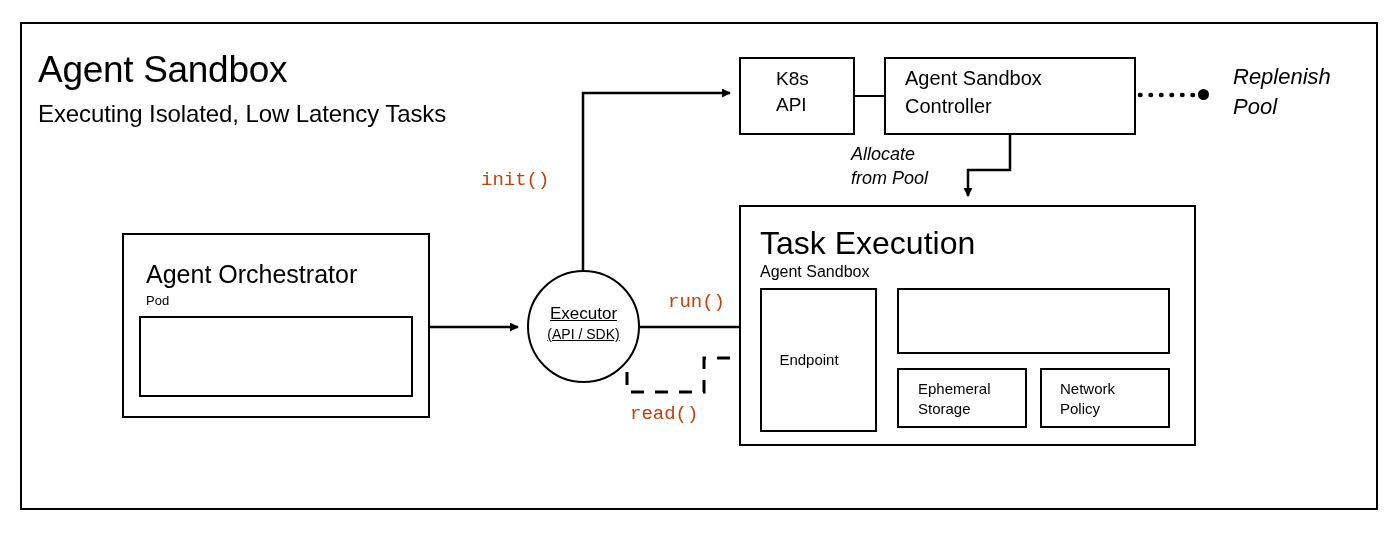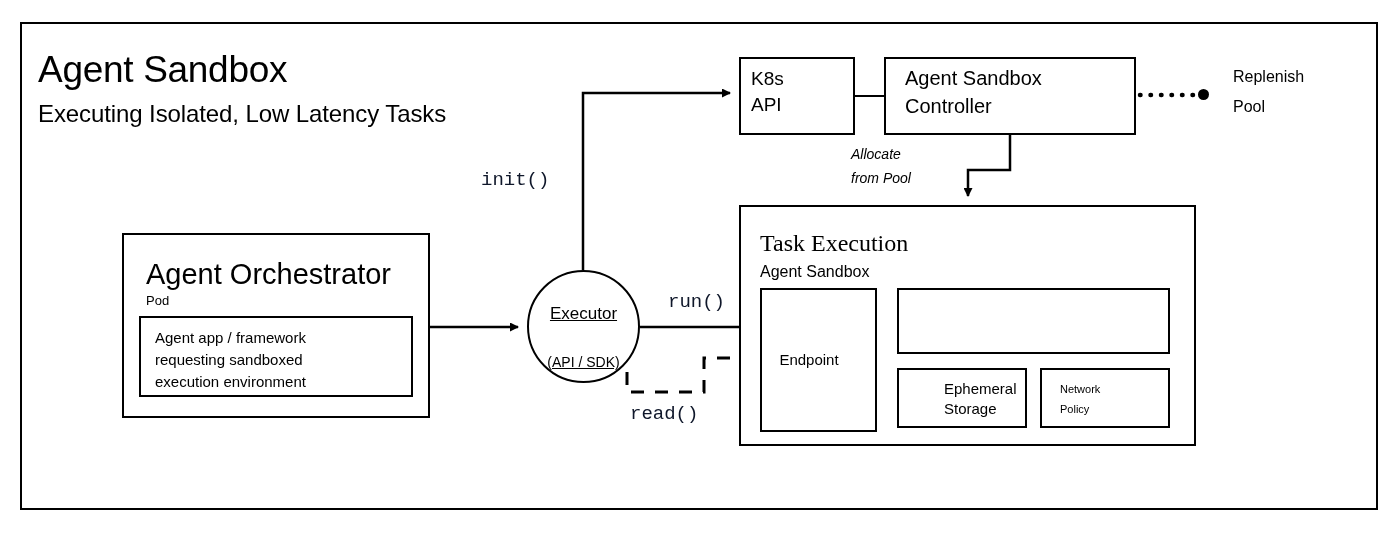--- a/index.html
+++ b/index.html
@@ -59,21 +59,21 @@
     box-sizing: border-box;
     background: #ffffff;
   }
   .box-label {
     position: absolute;
     white-space: pre-line;
   }
   
   #k8s-api-box { left: 739px; top: 57px; width: 116px; height: 78px; }
   #k8s-api-label {
-    left: 751px; top: 66px;
+    left: 776px; top: 66px;
     font-size: 19px; line-height: 26px;
   }
   
   #controller-box { left: 884px; top: 57px; width: 252px; height: 78px; }
   #controller-label {
     left: 905px; top: 64px;
     font-size: 20px; line-height: 28px;
   }
   
   #api-controller-link {
@@ -88,39 +88,40 @@
     top: 89px;
     width: 11px;
     height: 11px;
     border-radius: 50%;
     background: #000000;
   }
   #replenish-label {
     position: absolute;
     left: 1233px;
     top: 62px;
-    font-size: 16px;
+    font-size: 22px;
     line-height: 30px;
+    font-style: italic;
     white-space: pre-line;
   }
   
   #allocate-label {
     position: absolute;
     left: 851px;
     top: 142px;
-    font-size: 14px;
+    font-size: 18px;
     line-height: 24px;
     font-style: italic;
     white-space: pre-line;
   }
   
   #orchestrator-box { left: 122px; top: 233px; width: 308px; height: 185px; }
   #orchestrator-title {
     left: 146px; top: 259px;
-    font-size: 29px; line-height: 30px;
+    font-size: 25px; line-height: 30px;
   }
   #orchestrator-sub {
     left: 146px; top: 290px;
     font-size: 13px; line-height: 22px;
   }
   #orchestrator-inner { left: 139px; top: 316px; width: 274px; height: 81px; }
   #orchestrator-inner-label {
     left: 155px; top: 327px;
     font-size: 15px; line-height: 22px;
   }
@@ -139,59 +140,59 @@
   #executor-label {
     position: absolute;
     left: 527px;
     top: 303px;
     width: 113px;
     text-align: center;
     font-size: 17px;
     line-height: 21px;
     text-decoration: underline;
   }
-  #executor-label .sub { font-size: 14px; display: block; margin-top: 28px; }
+  #executor-label .sub { font-size: 14px; display: block; }
   
   #task-exec-box { left: 739px; top: 205px; width: 457px; height: 241px; }
   #task-exec-title {
     left: 760px; top: 229px;
-    font-size: 24px; line-height: 29px; font-family: Liberation Serif, serif;
+    font-size: 32px; line-height: 29px;
   }
   #task-exec-sub {
     left: 760px; top: 261px;
     font-size: 16px; line-height: 21px;
   }
   #endpoint-box { left: 760px; top: 288px; width: 117px; height: 144px; }
   #endpoint-label {
     left: 760px; top: 350px;
     width: 98px; text-align: center;
     font-size: 15px; line-height: 20px;
   }
   #exec-process-box { left: 897px; top: 288px; width: 273px; height: 66px; }
   #exec-process-label {
     left: 919px; top: 311px;
     font-size: 15px; line-height: 20px;
   }
   #ephemeral-box { left: 897px; top: 368px; width: 130px; height: 60px; }
   #ephemeral-label {
     left: 918px; top: 379px;
-    font-size: 15px; line-height: 20px; margin-left: 26px;
+    font-size: 15px; line-height: 20px;
   }
   #netpolicy-box { left: 1040px; top: 368px; width: 130px; height: 60px; }
   #netpolicy-label {
     left: 1060px; top: 379px;
-    font-size: 11px; line-height: 20px;
+    font-size: 15px; line-height: 20px;
   }
   
   .code-label {
     position: absolute;
     font-family: "Liberation Mono", "DejaVu Sans Mono", monospace;
     font-size: 19px;
     line-height: 24px;
-    color: #0f172a;
+    color: #c2410c;
     white-space: nowrap;
   }
   #init-label  { left: 481px; top: 168px; }
   #run-label   { left: 668px; top: 290px; }
   #read-label  { left: 630px; top: 402px; }
   
   #wires {
     position: absolute;
     left: 0; top: 0;
     width: 1400px; height: 539px;
@@ -242,23 +243,20 @@
   <div id="replenish-label">Replenish
 Pool</div>
 
   <div id="allocate-label">Allocate
 from Pool</div>
 
   <div class="box" id="orchestrator-box"></div>
   <div class="box-label" id="orchestrator-title">Agent Orchestrator</div>
   <div class="box-label" id="orchestrator-sub">Pod</div>
   <div class="box" id="orchestrator-inner"></div>
-  <div class="box-label" id="orchestrator-inner-label">Agent app / framework
-requesting sandboxed
-execution environment</div>
 
   <div id="executor-circle"></div>
   <div id="executor-label">
     <span>Executor</span>
     <span class="sub">(API / SDK)</span>
   </div>
 
   <div class="box" id="task-exec-box"></div>
   <div class="box-label" id="task-exec-title">Task Execution</div>
   <div class="box-label" id="task-exec-sub">Agent Sandbox</div>

